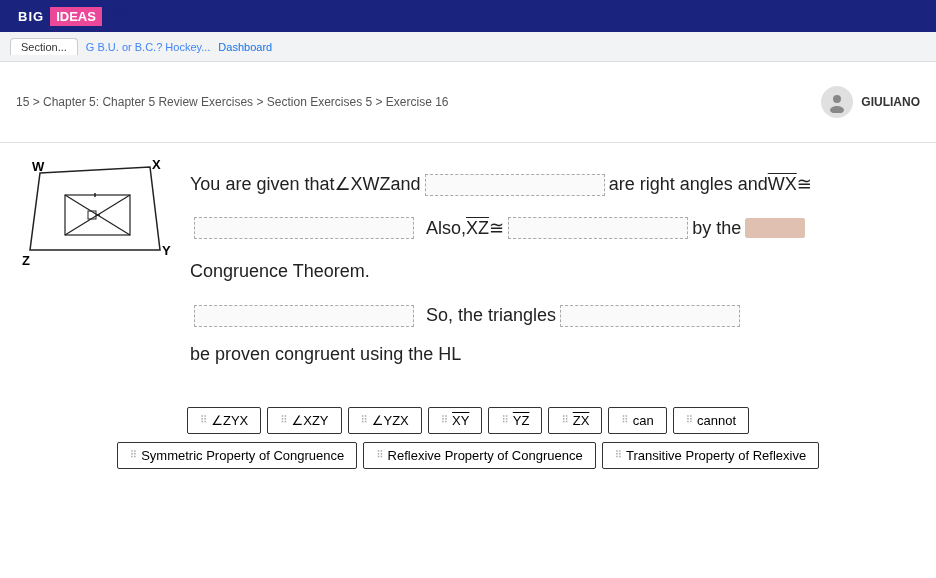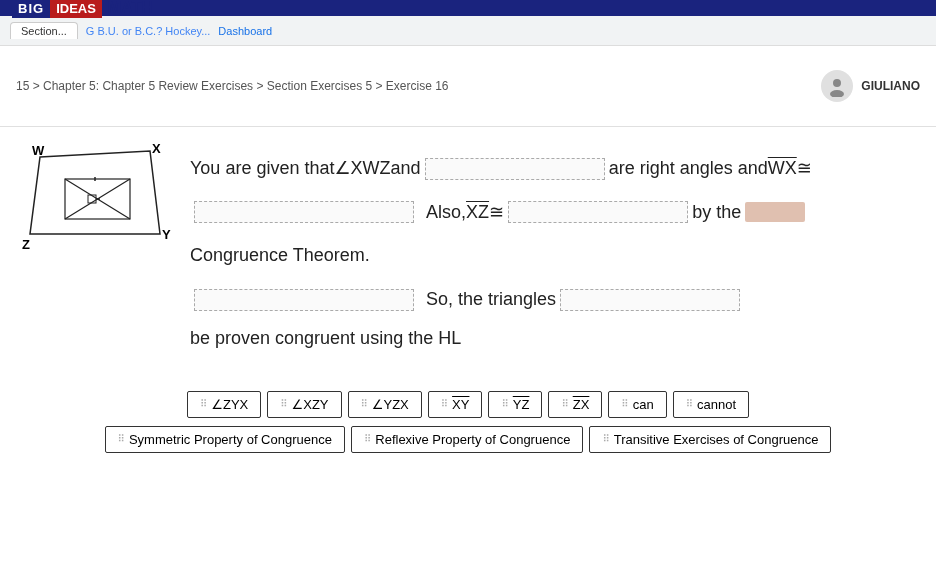--- a/index.html
+++ b/index.html
@@ -8,21 +8,21 @@
       background: #fff;
       width: 936px;
       min-height: 578px;
       overflow: hidden;
       position: relative;
     }
 
     
     .top-bar {
       background: #1a237e;
-      height: 16px;
+      height: 32px;
       display: flex;
       align-items: center;
       padding: 0 12px;
       color: white;
       font-size: 13px;
       font-weight: bold;
     }
 
     
     .browser-bar {
@@ -178,21 +178,21 @@
     }
     .logo-big {
       background: #1a237e;
       color: white;
       font-size: 13px;
       font-weight: bold;
       padding: 2px 6px;
       letter-spacing: 1px;
     }
     .logo-ideas {
-      background: #b91c1c;
+      background: #ec4899;
       color: white;
       font-size: 13px;
       font-weight: bold;
       padding: 2px 6px;
     }
     .logo-math {
       color: #1a237e;
       font-size: 16px;
       font-weight: 900;
       padding: 2px 6px;
@@ -338,20 +338,20 @@
       <div class="tile">
         <span class="tile-handle">⠿</span>
         <span>Symmetric Property of Congruence</span>
       </div>
       <div class="tile">
         <span class="tile-handle">⠿</span>
         <span>Reflexive Property of Congruence</span>
       </div>
       <div class="tile">
         <span class="tile-handle">⠿</span>
-        <span>Transitive Exercises of Congruence</span>
+        <span>Transitive Property of Reflexive</span>
       </div>
 
     </div>
 
   </div>
 
 </div>
 
 </body></html>

